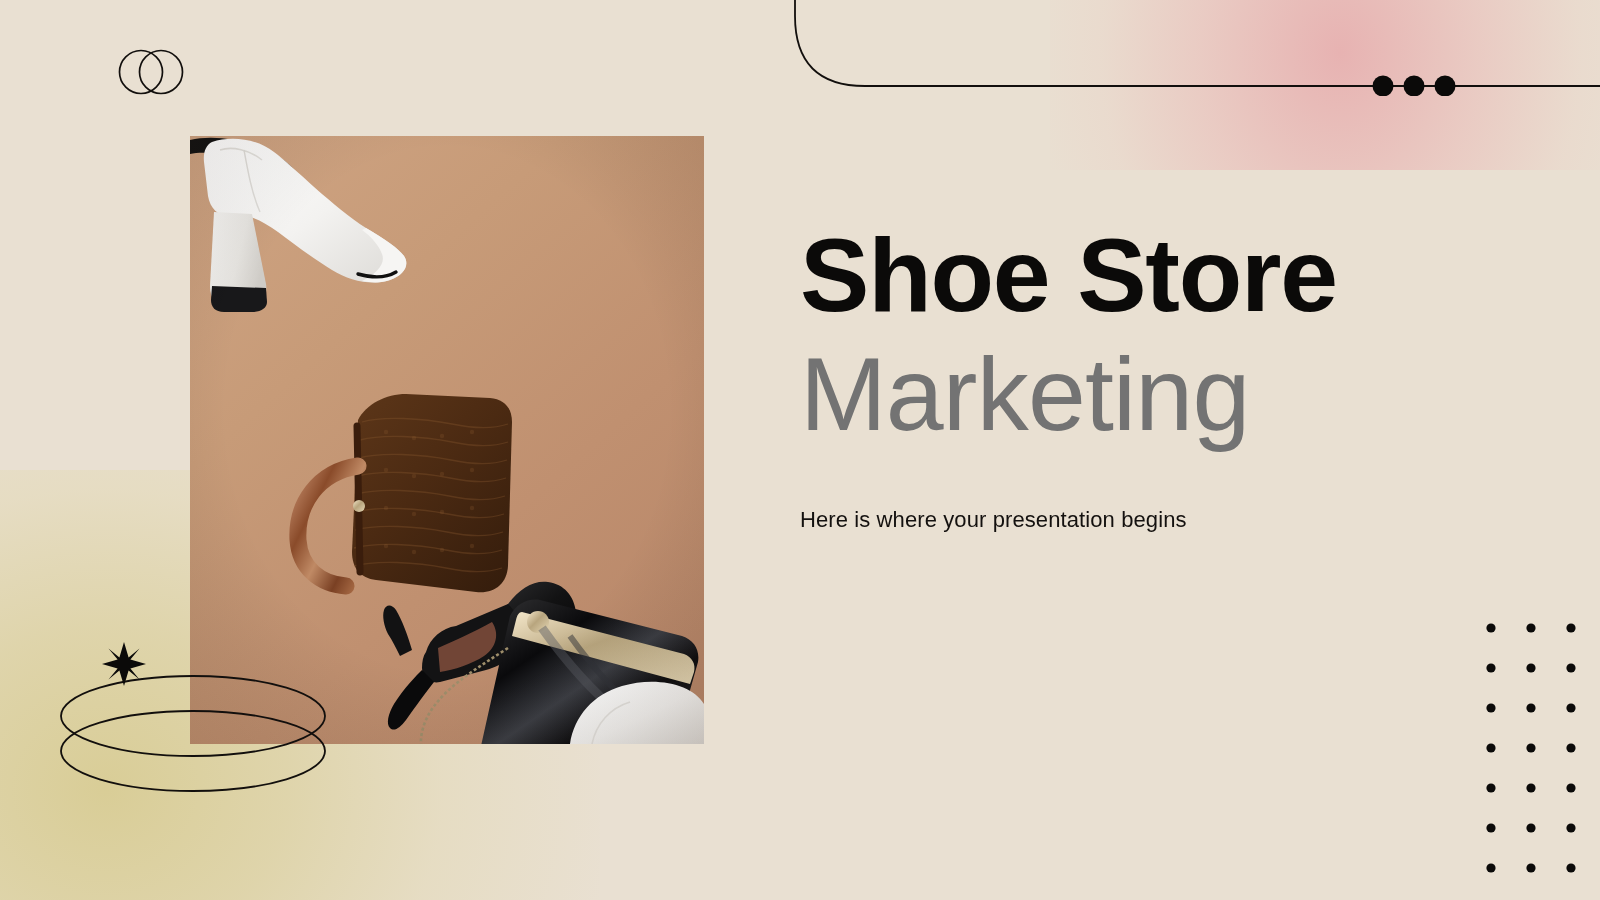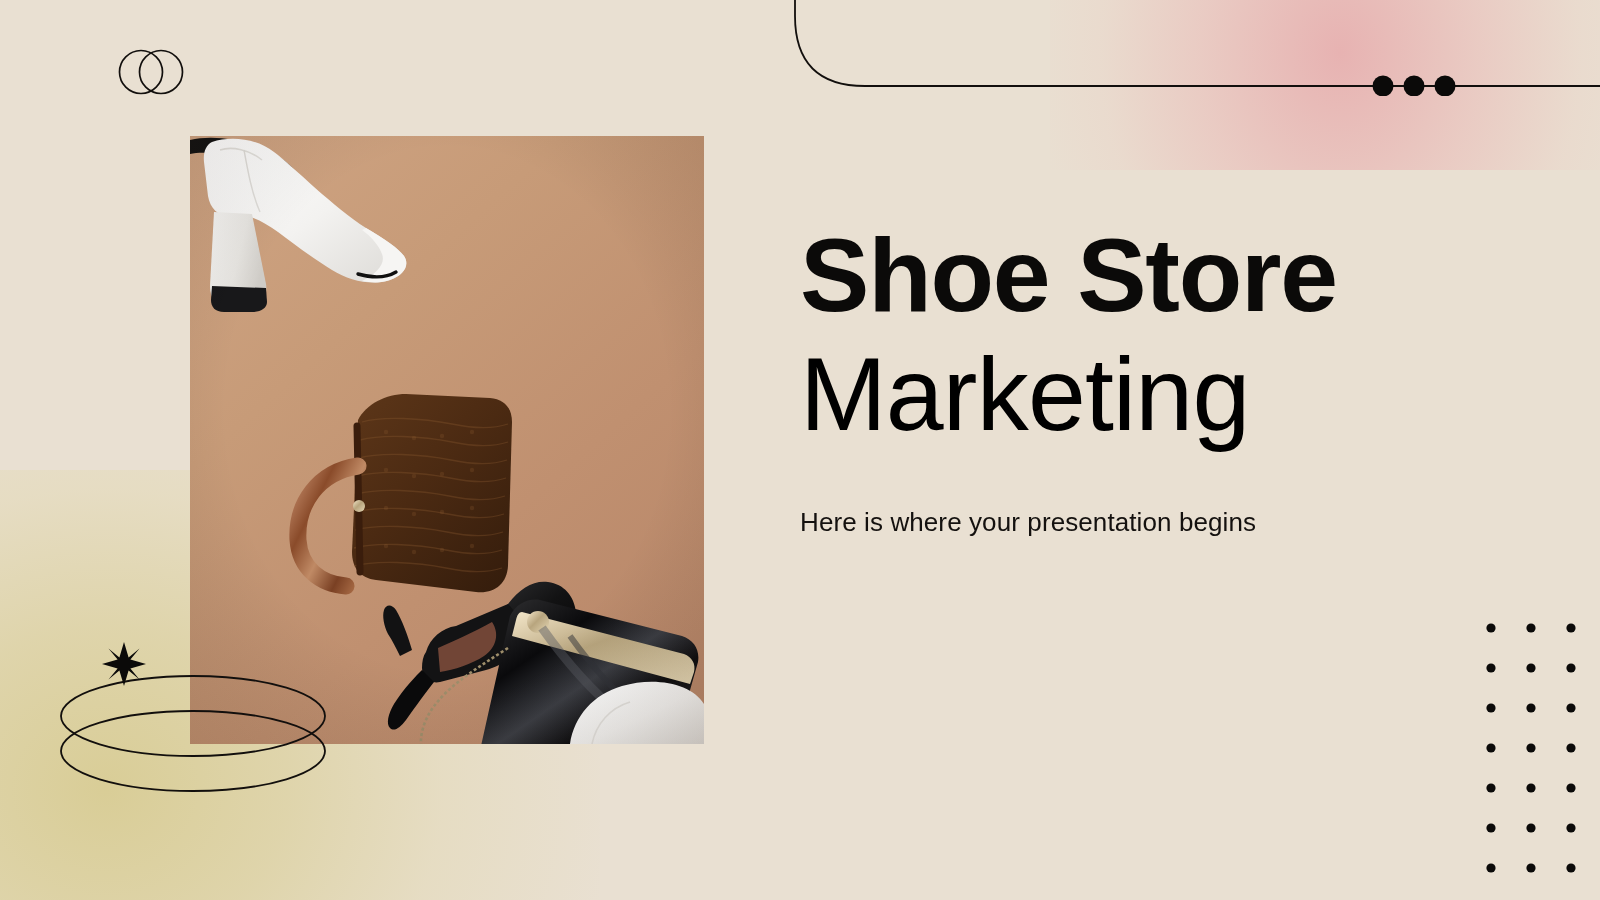--- a/index.html
+++ b/index.html
@@ -107,28 +107,28 @@
     letter-spacing: -1.2px;
     color: #0b0a09;
     margin: 0;
     white-space: nowrap;
   }
   .title-light {
     font-size: 104px;
     font-weight: 300;
     line-height: 1.28;
     letter-spacing: -0.8px;
-    color: #000000;
+    color: #737373;
     margin: 0;
     white-space: nowrap;
   }
   .subtitle {
     margin: 0;
     padding-top: 46px;
-    font-size: 26px;
+    font-size: 22px;
     font-weight: 400;
     letter-spacing: 0.1px;
     color: #14110f;
     white-space: nowrap;
   }
 </style>
 </head>
 <body>
 
 <div class="slide">

